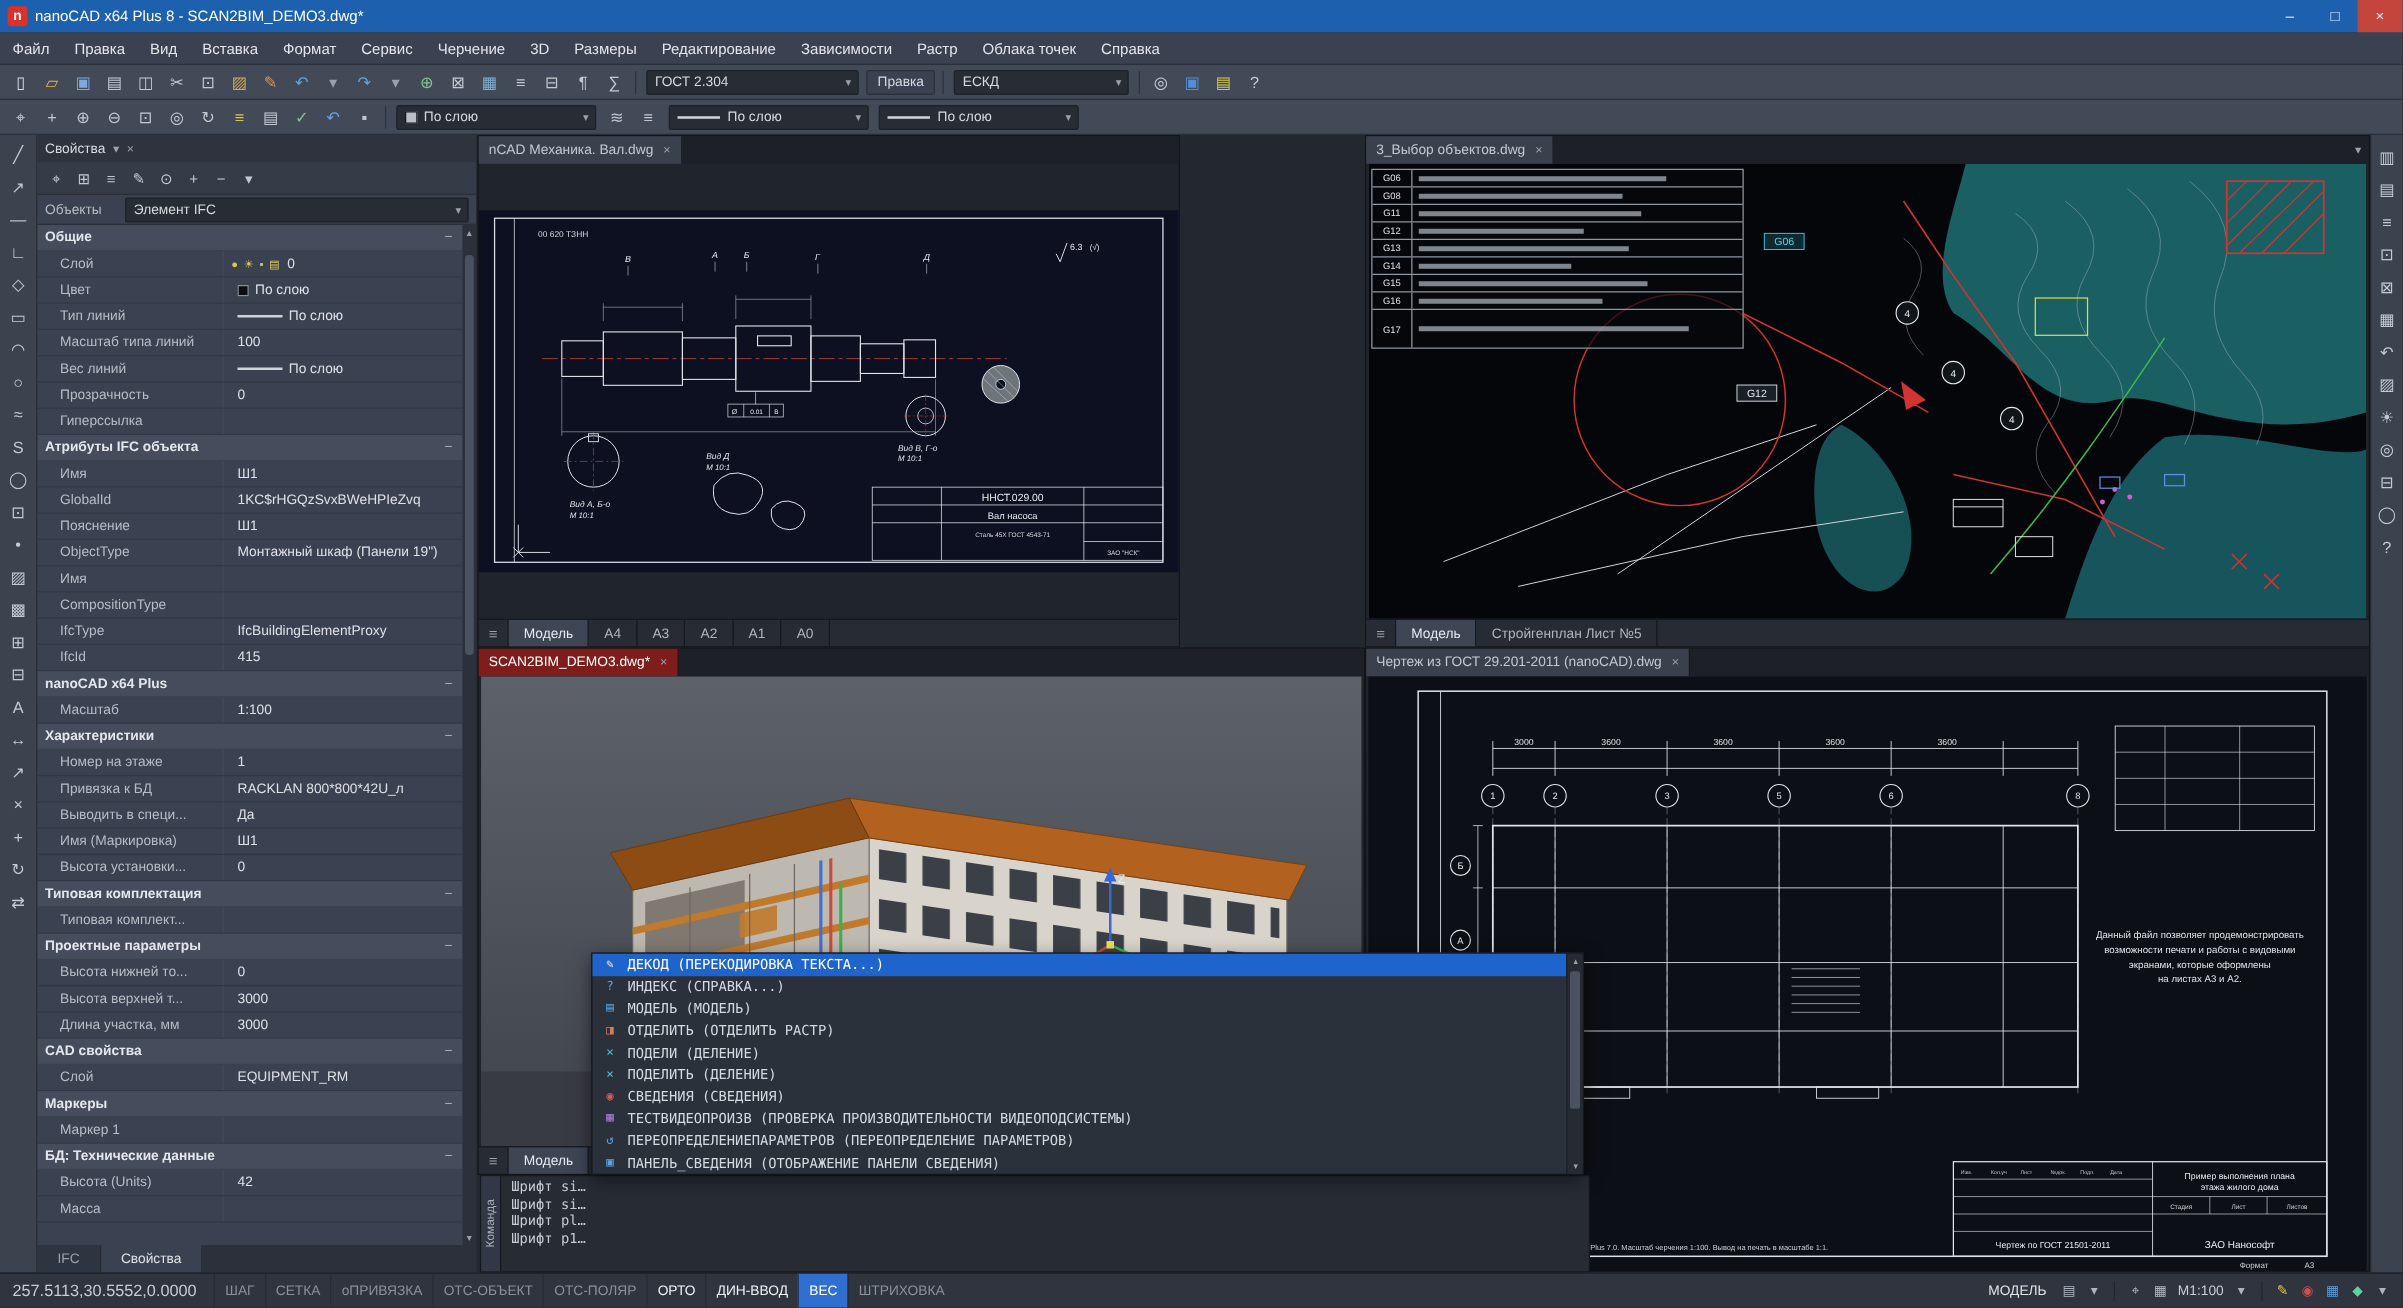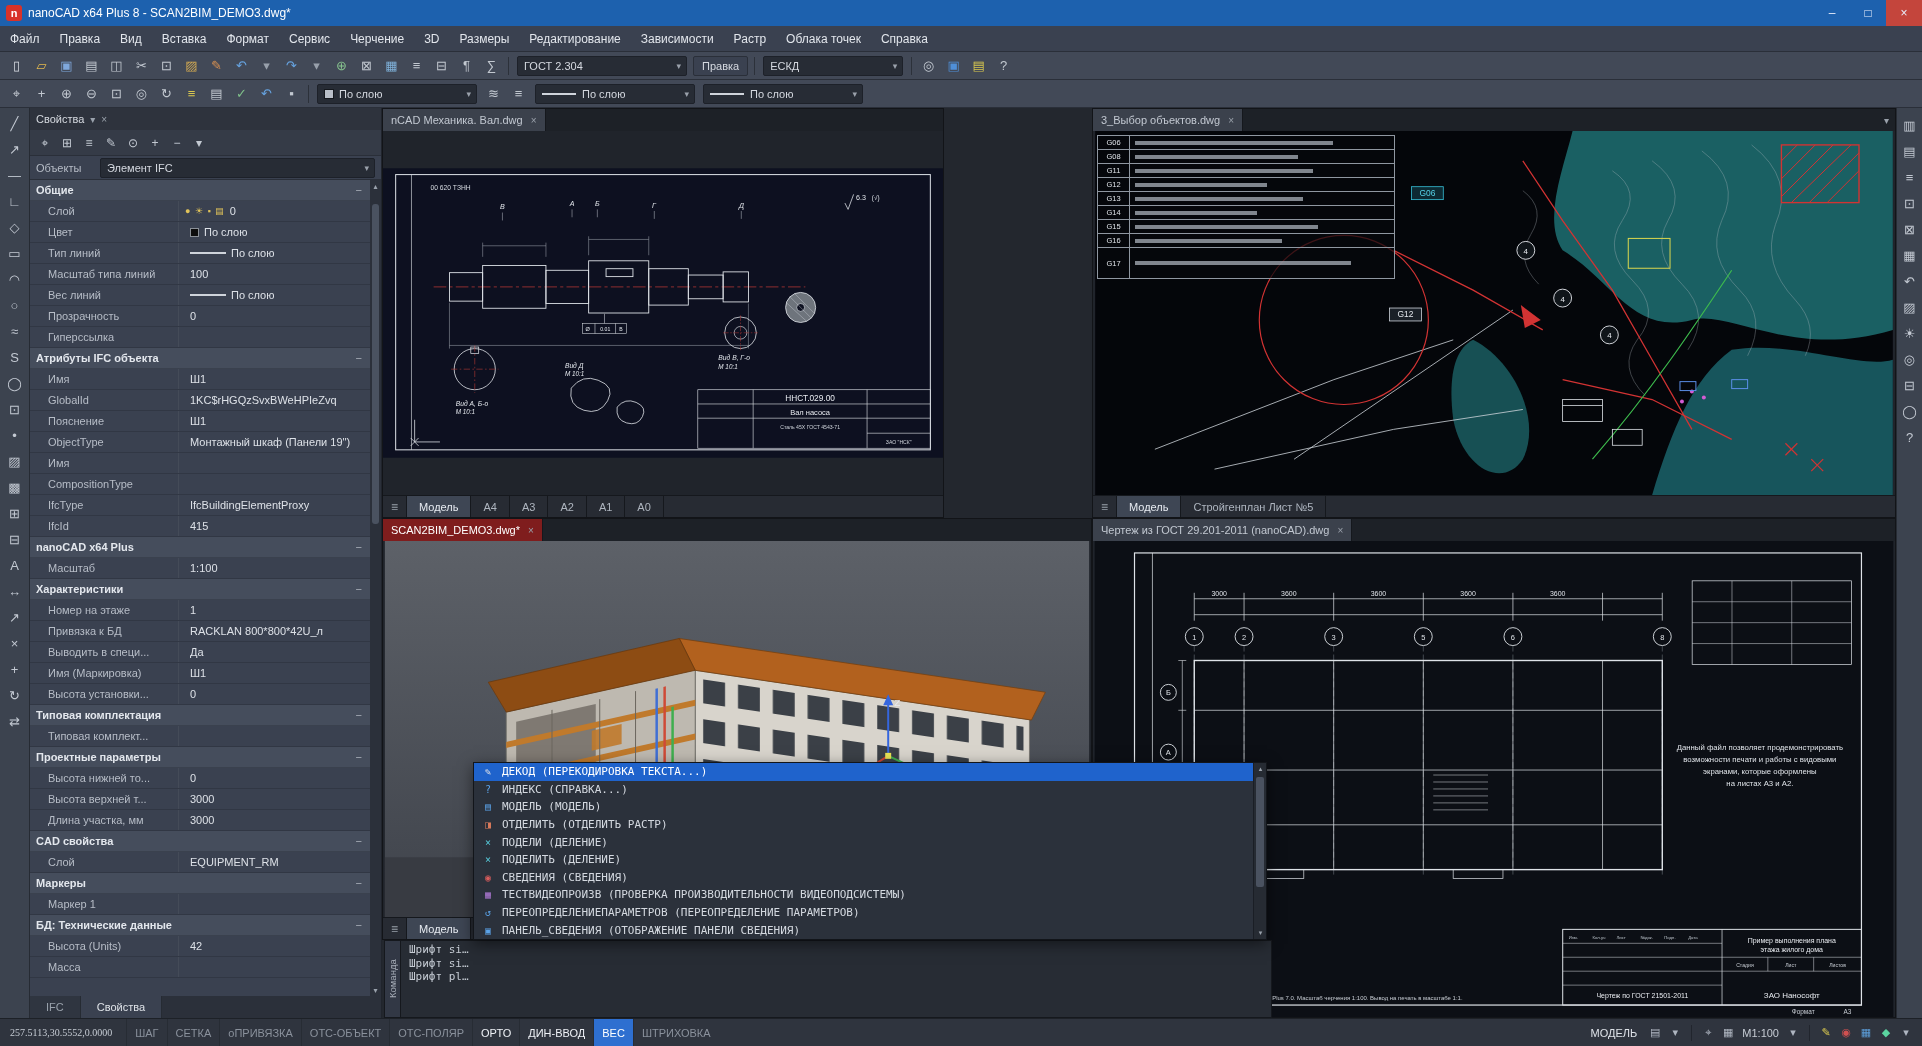--- a/index.html
+++ b/index.html
@@ -143,21 +143,21 @@
   .cmd-history{flex:1;padding:2px 8px;font-family:"DejaVu Sans Mono",monospace;font-size:11px;
     color:#c6ccd4;line-height:13.5px}
   .cmd-input{height:20px;margin:0 3px 3px 3px;background:#20242b;border:1px solid #15181d;
     display:flex;align-items:center;padding:0 6px;font-family:"DejaVu Sans Mono",monospace;
     font-size:11.5px;color:#e2e6ec}
   .caret{display:inline-block;width:2px;height:12px;background:#e2e6ec;margin-left:1px}
 
   
   .statusbar{position:absolute;left:0;top:1018px;width:1922px;height:28px;background:#2f343e;
     border-top:1px solid #1d2127;display:flex;align-items:center;font-size:11px}
-  .sb-coords{font-family:Liberation Serif, serif;font-size:10px;color:#c6ccd4;padding:0 14px 0 10px}
+  .sb-coords{font-family:Liberation Sans, sans-serif;font-size:13px;color:#c6ccd4;padding:0 14px 0 10px}
   .sb-toggles{display:flex;height:100%}
   .sb-toggle{padding:0 8px;display:flex;align-items:center;color:#8a919c;border-left:1px solid #272c34}
   .sb-toggle.on{color:#eef1f6}
   .sb-toggle.accent{background:#2e6fd0;color:#fff}
   .sb-right{margin-left:auto;display:flex;align-items:center;height:100%;padding-right:6px}
   .sb-model{color:#dfe3e9;padding:0 8px}
   .sb-icons{display:flex;align-items:center}
   .sb-ic{width:20px;height:22px;display:flex;align-items:center;justify-content:center;color:#aeb5c0;font-size:11px}
   .sb-sep{width:1px;height:16px;background:#21252d;margin:0 6px}
   .sb-scale{color:#c6ccd4;padding:0 4px}
@@ -1197,20 +1197,21 @@
   </div>
 
   <div class="cmd-panel">
     <div class="cmd-side">Команда</div>
     <div class="cmd-main">
       <div class="cmd-history">
 
       <div class="cmd-line">Шрифт si…</div>
           <div class="cmd-line">Шрифт si…</div>
           <div class="cmd-line">Шрифт pl…</div>
+          <div class="cmd-line">Шрифт p1…</div>
         </div>
     </div>
   </div>
 
 </div>
 
 <div class="right-tools">
 
 <div class="side-ic">▥</div>
     <div class="side-ic">▤</div>

